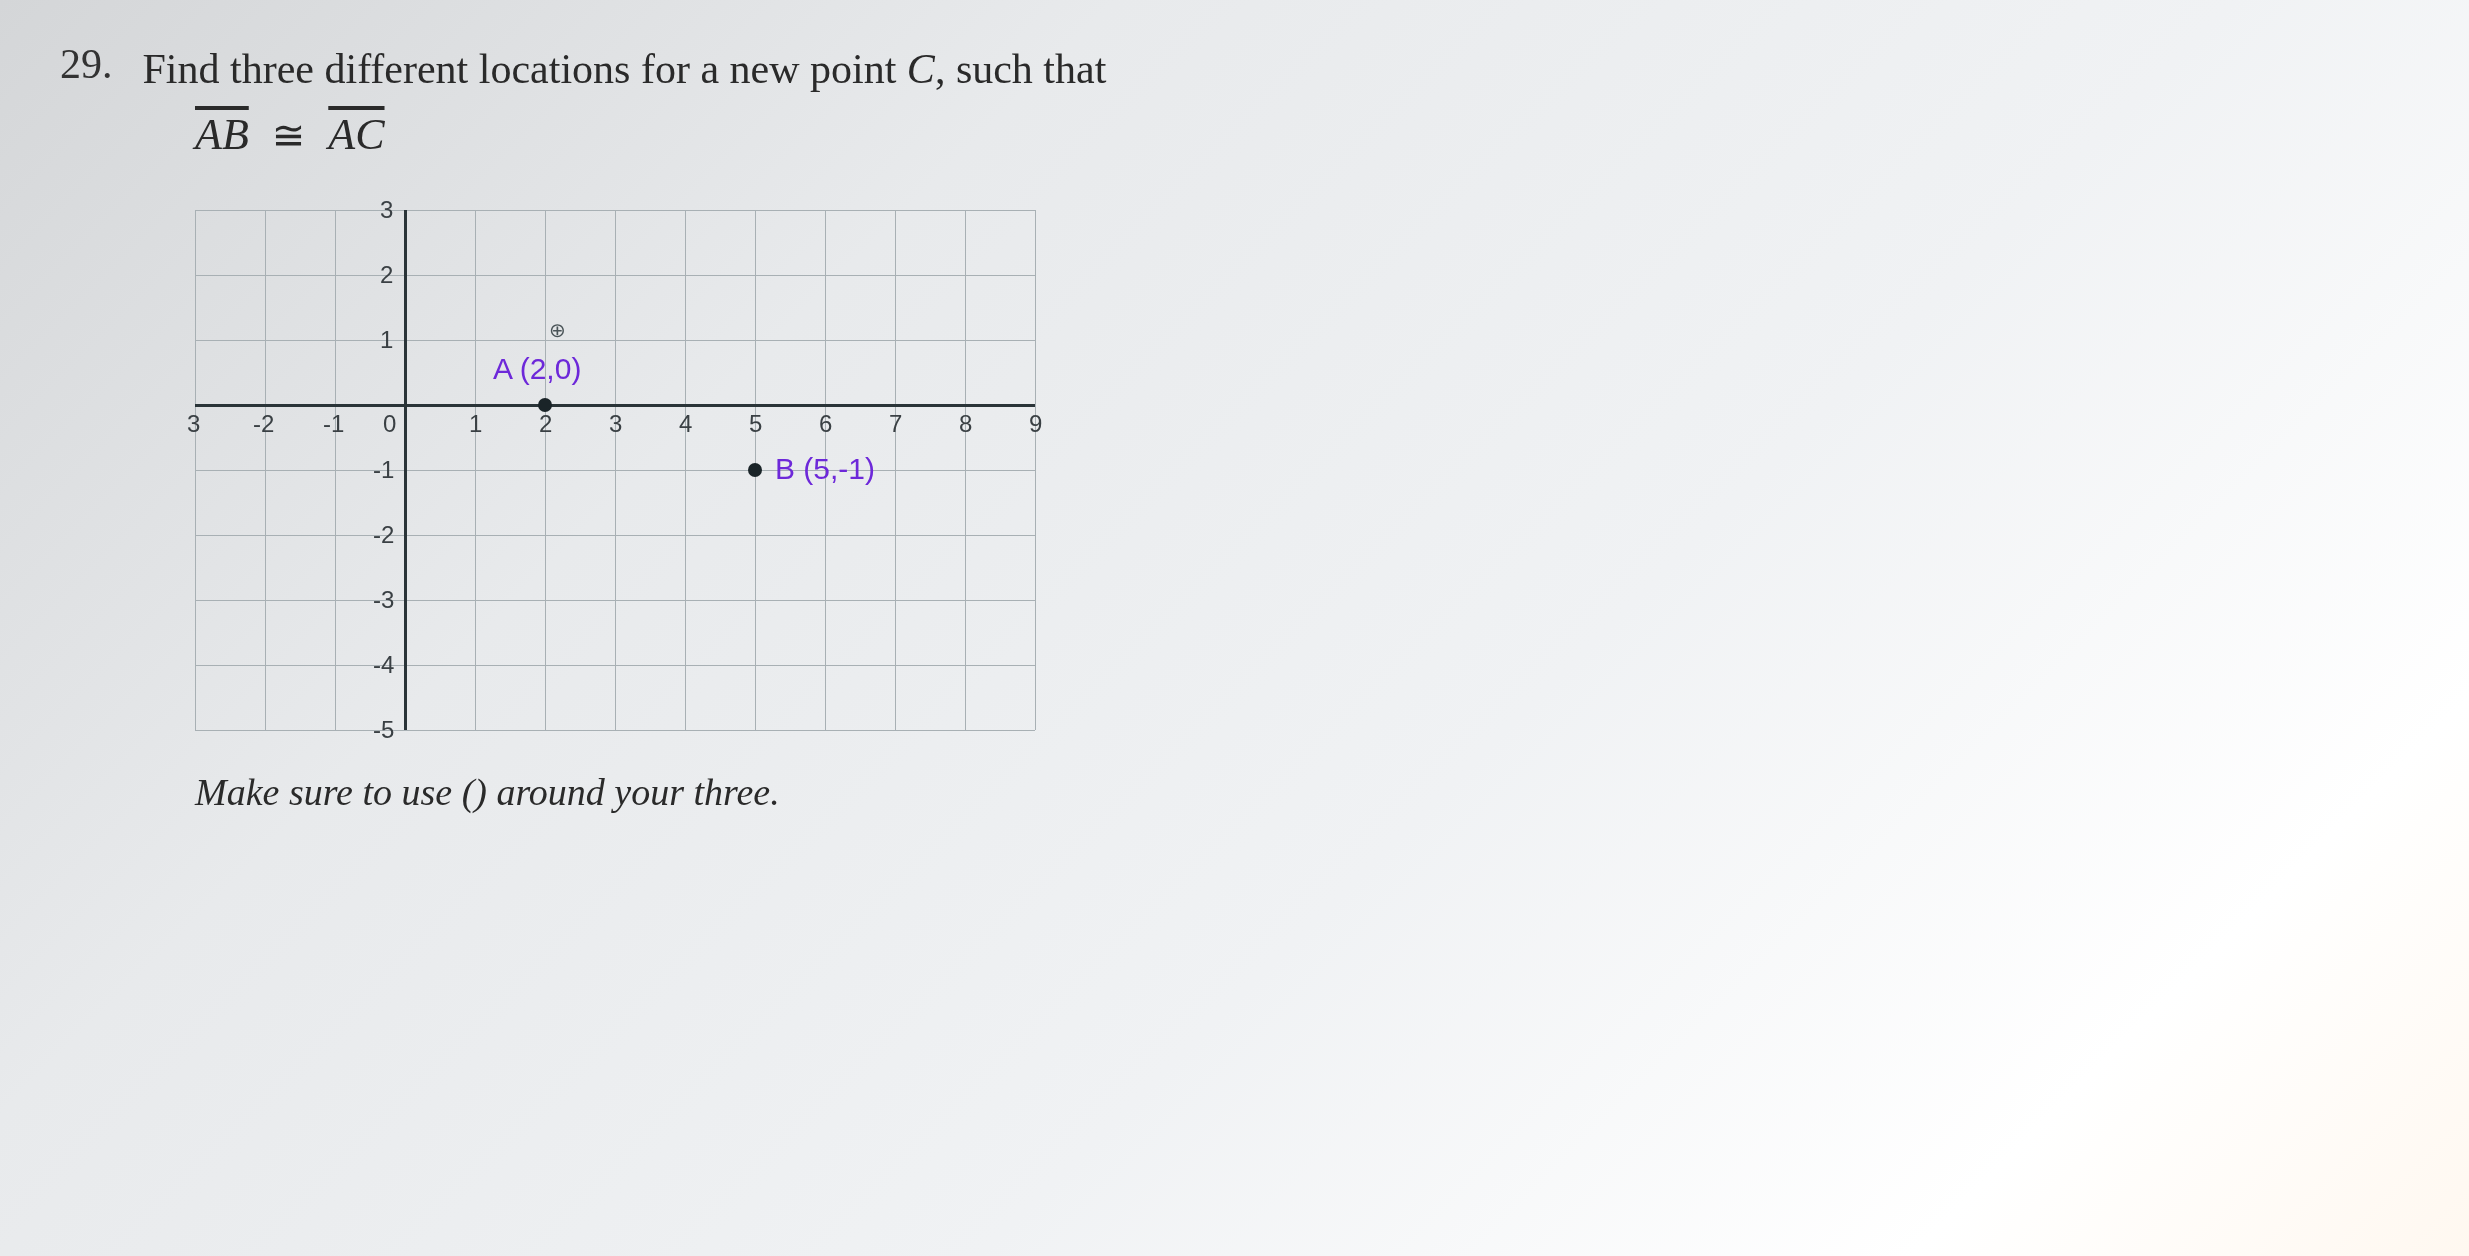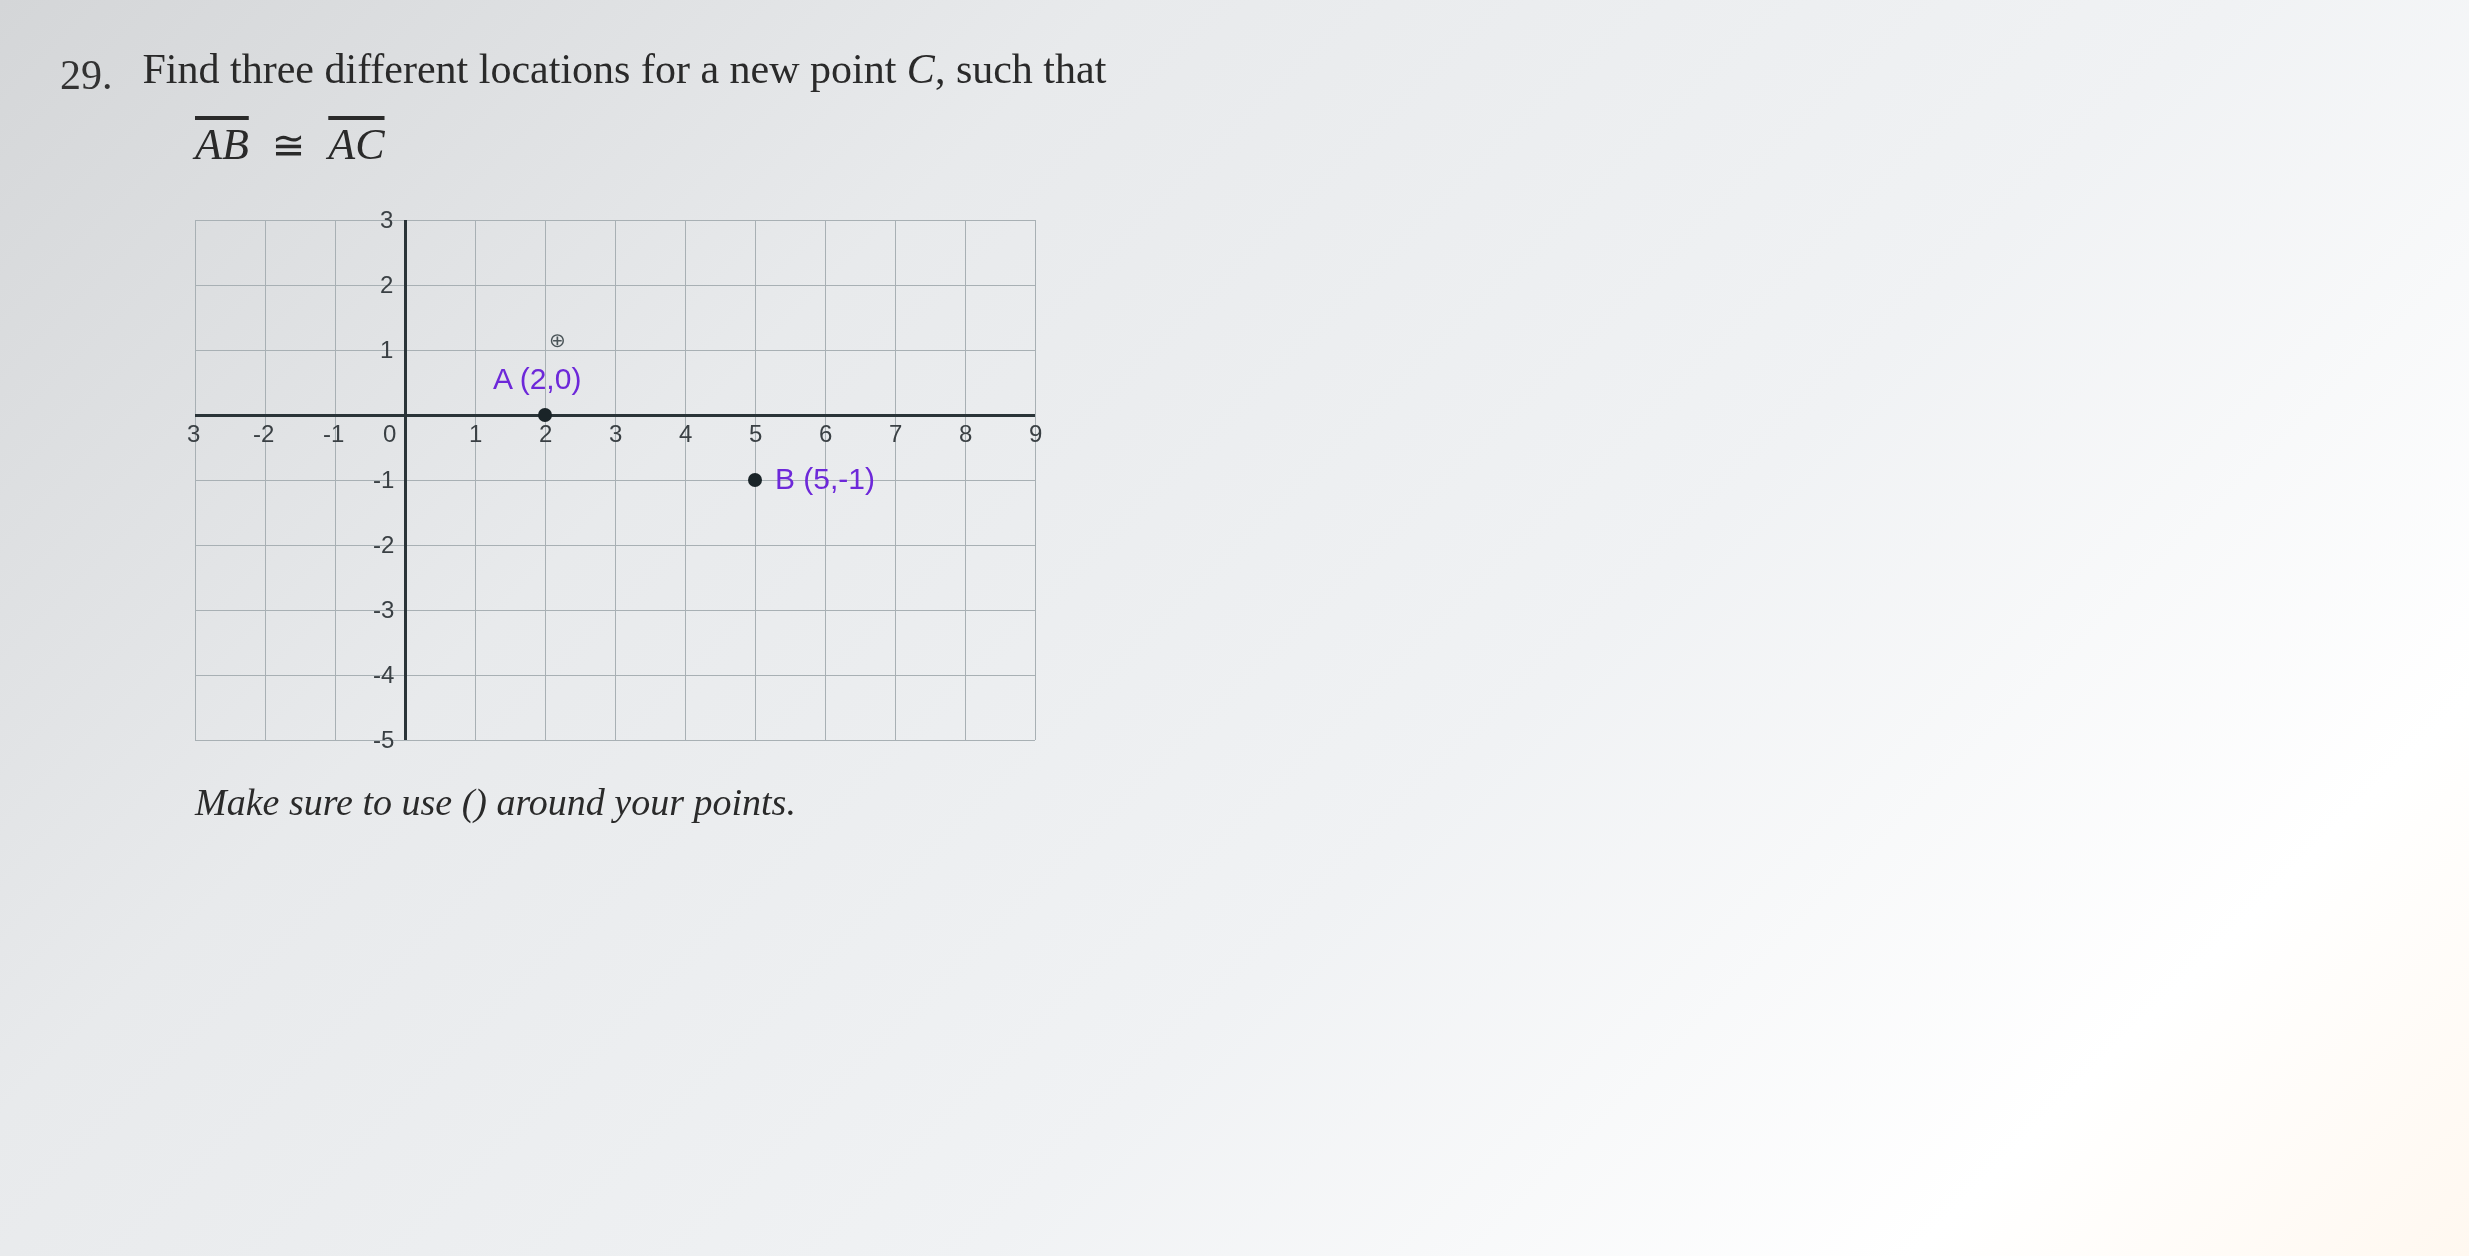--- a/index.html
+++ b/index.html
@@ -9,23 +9,23 @@
     }
     body {
       font-family: Georgia, 'Times New Roman', serif;
       background: linear-gradient(135deg, #d4d6d8 0%, #e8eaec 30%, #f0f2f4 60%, #ffffff 85%, #fff8f0 100%);
       padding: 40px 60px;
       min-height: 100vh;
       color: #2a2a2a;
     }
     .problem-header {
       display: flex;
-      align-items: flex-end;
+      align-items: flex-start;
       gap: 30px;
-      margin-bottom: 20px;
+      margin-bottom: 10px;
       font-family: Liberation Serif, serif;
     }
     .problem-number {
       font-size: 42px;
       font-weight: 400;
       color: #333;
     }
     .problem-text {
       font-size: 42px;
       font-weight: 400;
@@ -192,13 +192,13 @@
     <div class="plus-icon" style="left:354px; top:108px">⊕</div>
 
     <div class="point-dot" style="left:350px; top:195px"></div>
     <div class="point-label" style="left:298px; top:142px">A (2,0)</div>
 
     <div class="point-dot" style="left:560px; top:260px"></div>
     <div class="point-label" style="left:580px; top:242px">B (5,-1)</div>
   </div>
 </div>
 
-<div class="instruction">Make sure to use () around your points.</div>
+<div class="instruction">Make sure to use () around your three.</div>
 
 </body></html>

